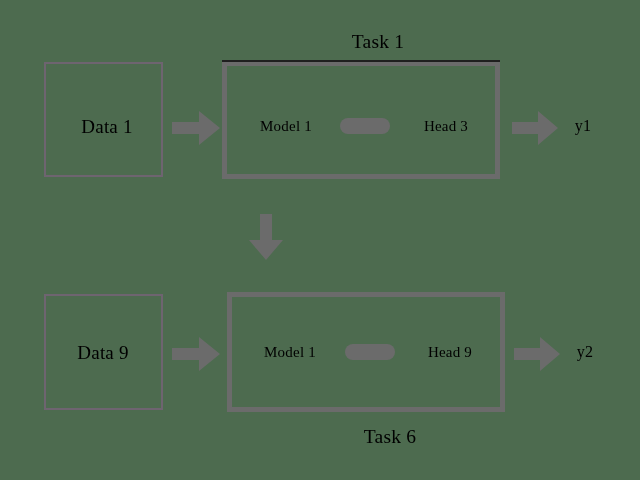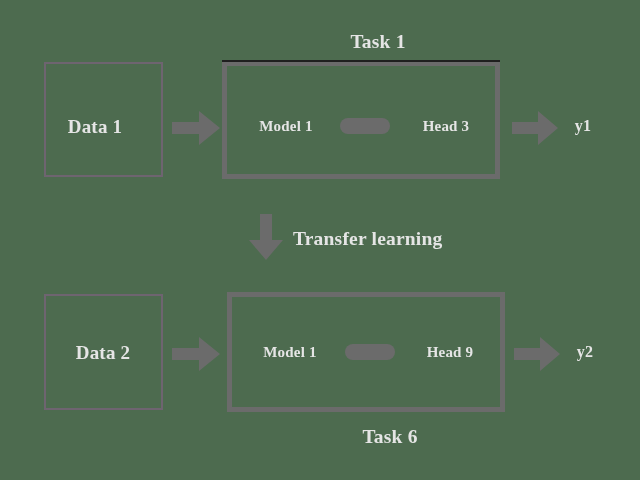--- a/index.html
+++ b/index.html
@@ -16,22 +16,22 @@
   }
   #canvas {
     position: relative;
     width: 640px;
     height: 480px;
   }
 
   
   .label {
     position: absolute;
-    color: #e5e5e5;
-    font-weight: bold;
+    color: #000000;
+    font-weight: normal;
     font-size: 19px;
     line-height: 1;
     white-space: nowrap;
     letter-spacing: 0.2px;
   }
   .label.centered {
     transform: translate(-50%, -50%);
   }
   .task-title {
     font-size: 19.5px;
@@ -87,21 +87,21 @@
   }
 </style>
 </head>
 <body>
 
 <div id="canvas">
 
   <div class="label task-title centered" style="left:378px; top:42px;">Task 1</div>
 
   <div class="data-box" style="left:44px; top:62px; width:119px; height:115px;"></div>
-  <div class="label centered" style="left:95px; top:126px;">Data 1</div>
+  <div class="label centered" style="left:107px; top:126px;">Data 1</div>
 
   <svg class="arrow-right" style="left:172px; top:111px;" width="48" height="34" viewBox="0 0 48 34">
     <polygon points="0,11 27,11 27,0 48,17 27,34 27,23 0,23" fill="#6b6b6b"></polygon>
   </svg>
 
   <div class="task-box with-cap" style="left:222px; top:61px; width:278px; height:118px;"></div>
 
   <div class="top-rule" style="left:222px; top:60px; width:278px;"></div>
 
   <div class="label inner-label centered" style="left:286px; top:126px;">Model 1</div>
@@ -113,24 +113,23 @@
   <svg class="arrow-right" style="left:512px; top:111px;" width="46" height="34" viewBox="0 0 46 34">
     <polygon points="0,11 26,11 26,0 46,17 26,34 26,23 0,23" fill="#6b6b6b"></polygon>
   </svg>
 
   <div class="label out-label centered" style="left:583px; top:126px;">y1</div>
 
   <svg class="arrow-down" style="left:249px; top:214px;" width="34" height="46" viewBox="0 0 34 46">
     <polygon points="11,0 23,0 23,26 34,26 17,46 0,26 11,26" fill="#6b6b6b"></polygon>
   </svg>
 
-  <div class="label transfer-label" style="left:293px; top:229px;">Transfer learning</div>
 
   <div class="data-box" style="left:44px; top:294px; width:119px; height:116px;"></div>
-  <div class="label centered" style="left:103px; top:352px;">Data 2</div>
+  <div class="label centered" style="left:103px; top:352px;">Data 9</div>
 
   <svg class="arrow-right" style="left:172px; top:337px;" width="48" height="34" viewBox="0 0 48 34">
     <polygon points="0,11 27,11 27,0 48,17 27,34 27,23 0,23" fill="#6b6b6b"></polygon>
   </svg>
 
   <div class="task-box" style="left:227px; top:292px; width:278px; height:120px;"></div>
 
   <div class="label inner-label centered" style="left:290px; top:352px;">Model 1</div>
 
   <div class="connector" style="left:345px; top:344px; width:50px; height:16px;"></div>

